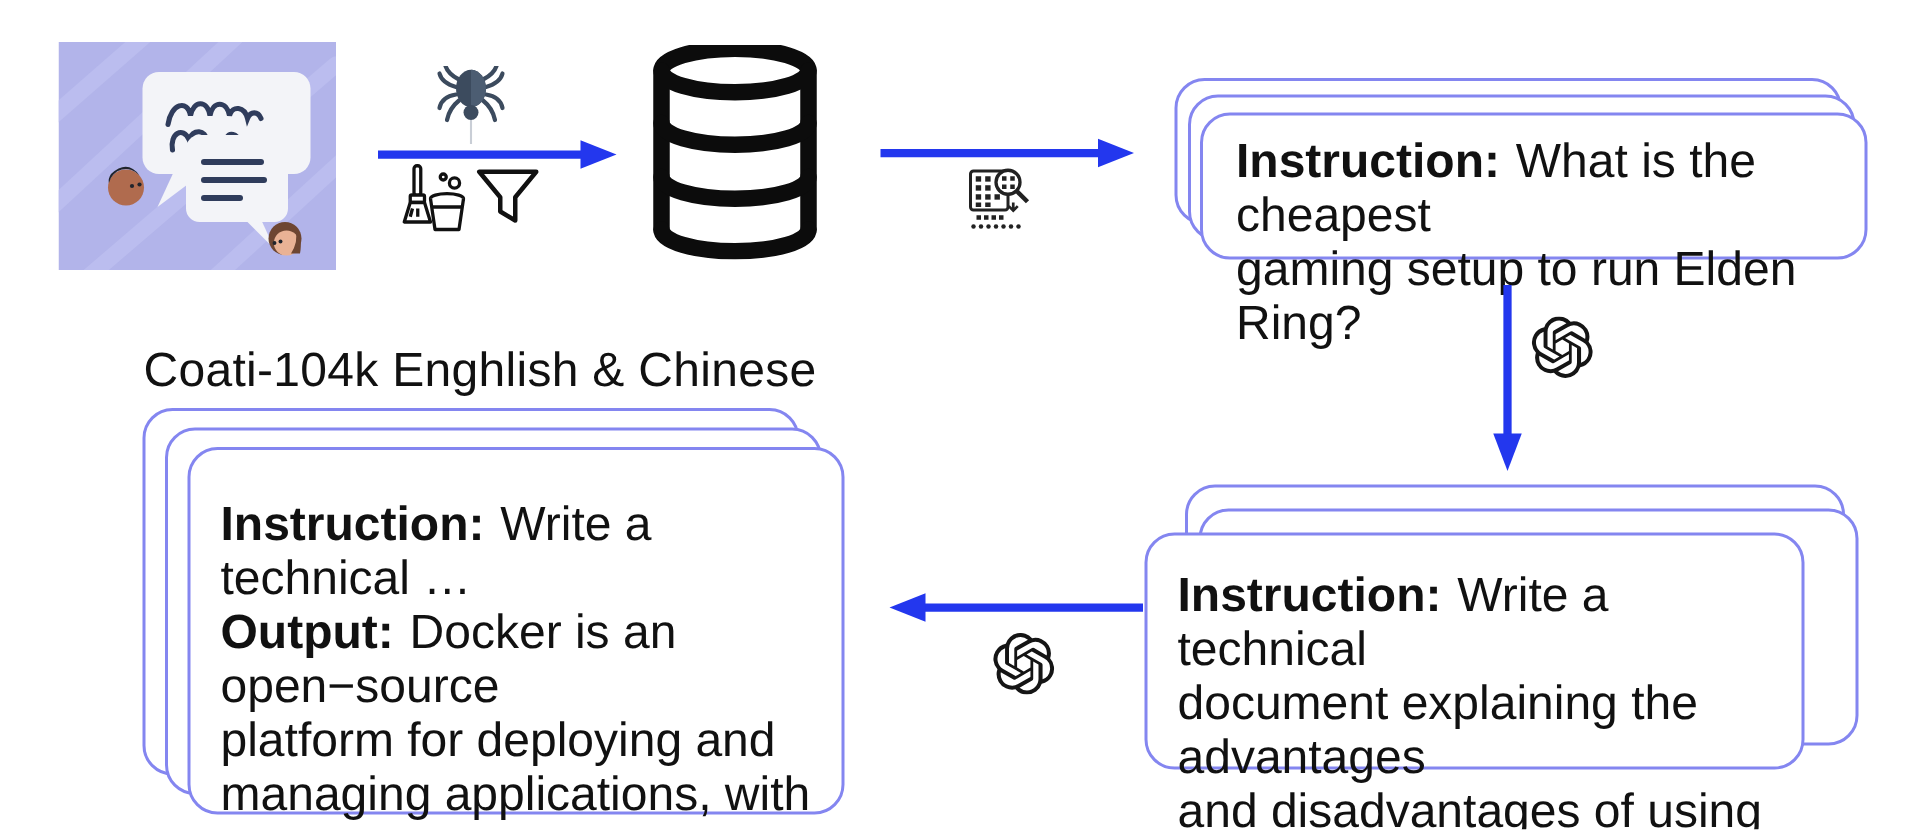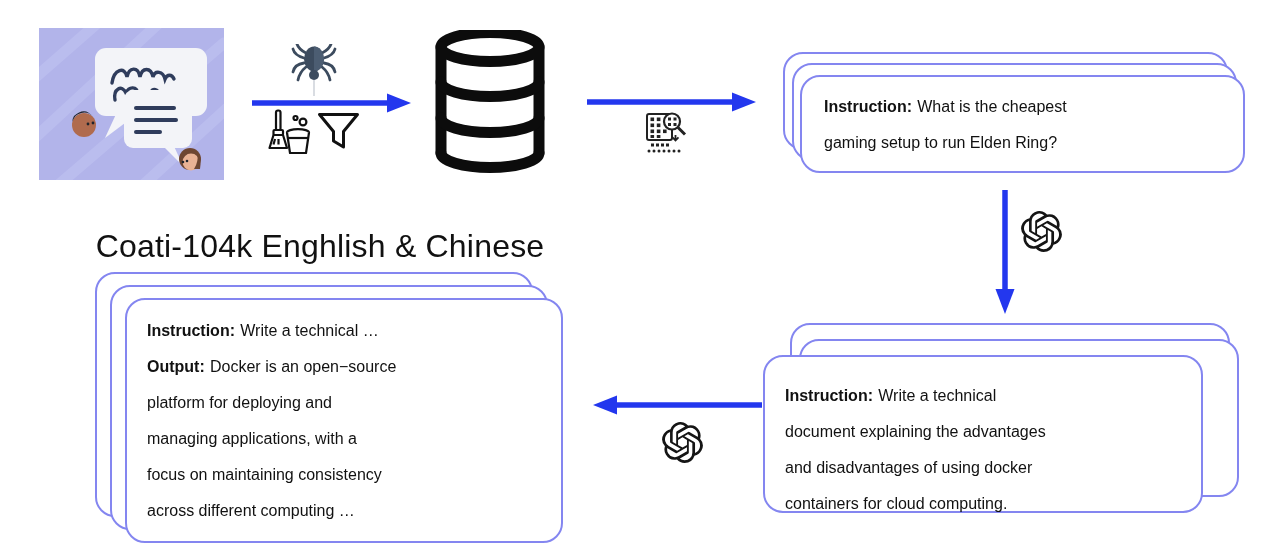--- a/index.html
+++ b/index.html
@@ -7,21 +7,21 @@
     position:relative;width:1280px;height:553px;background:#ffffff;overflow:hidden;
     font-family:"Liberation Sans","DejaVu Sans",sans-serif;color:var(--text-black,#111);
   }
   .abs{position:absolute;}
   
   .card{
     position:absolute;background:#ffffff;
     border:2.5px solid var(--card-border,#8486f0);
     border-radius:20px;box-sizing:border-box;
   }
-  .card-text{font-size:16px;line-height:36px;color:var(--text-black,#111);}
+  .card-text{font-size:32px;line-height:36px;color:var(--text-black,#111);}
   .card-text p{margin:0;white-space:pre-line;}
   .card-text b{font-weight:700;margin-right:0.33em;}
   
   .title{
     font-size:32px;color:var(--text-black,#111);text-align:center;
     letter-spacing:0.2px;
   }
   svg{display:block;}
 </style>
 </head>
@@ -203,21 +203,21 @@
 
   <svg class="abs" style="left:662px;top:422px" width="41" height="41" viewBox="0 0 24 24">
     <path fill="#151515" d="M22.2819 9.8211a5.9847 5.9847 0 0 0-.5157-4.9108 6.0462 6.0462 0 0 0-6.5098-2.9A6.0651 6.0651 0 0 0 4.9807 4.1818a5.9847 5.9847 0 0 0-3.9977 2.9 6.0462 6.0462 0 0 0 .7427 7.0966 5.98 5.98 0 0 0 .511 4.9107 6.051 6.051 0 0 0 6.5146 2.9001A5.9847 5.9847 0 0 0 13.2599 24a6.0557 6.0557 0 0 0 5.7718-4.2058 5.9894 5.9894 0 0 0 3.9977-2.9001 6.0557 6.0557 0 0 0-.7475-7.073zm-9.022 12.6081a4.4755 4.4755 0 0 1-2.8764-1.0408l.1419-.0804 4.7783-2.7582a.7948.7948 0 0 0 .3927-.6813v-6.7369l2.02 1.1686a.071.071 0 0 1 .038.0615v5.5826a4.504 4.504 0 0 1-4.4945 4.4849zm-9.6607-4.1254a4.4708 4.4708 0 0 1-.5346-3.0137l.142.0852 4.783 2.7582a.7712.7712 0 0 0 .7806 0l5.8428-3.3685v2.3324a.0804.0804 0 0 1-.0332.0615L9.74 19.9502a4.4992 4.4992 0 0 1-6.1408-1.6464zM2.3408 7.8956a4.485 4.485 0 0 1 2.3655-1.9728V11.6a.7664.7664 0 0 0 .3879.6765l5.8144 3.3543-2.0201 1.1685a.0757.0757 0 0 1-.071 0l-4.8303-2.7865A4.504 4.504 0 0 1 2.3408 7.8956zm16.5963 3.8558L13.1038 8.364 15.1192 7.2a.0757.0757 0 0 1 .071 0l4.8303 2.7913a4.4944 4.4944 0 0 1-.6765 8.1042v-5.6772a.79.79 0 0 0-.407-.667zm2.0107-3.0231l-.142-.0852-4.7735-2.7818a.7759.7759 0 0 0-.7854 0L9.409 9.2297V6.8974a.0662.0662 0 0 1 .0284-.0615l4.8303-2.7866a4.4992 4.4992 0 0 1 6.6802 4.66zM8.3065 12.863l-2.02-1.1638a.0804.0804 0 0 1-.038-.0567V6.0742a4.4992 4.4992 0 0 1 7.3757-3.4537l-.142.0805L8.704 5.459a.7948.7948 0 0 0-.3927.6813zm1.0976-2.3654l2.602-1.4998 2.6069 1.4998v2.9994l-2.5974 1.4997-2.6067-1.4997Z"></path>
   </svg>
 
   <div class="abs title" style="left:60px;top:228px;width:520px">Coati-104k Enghlish &amp; Chinese Dataset</div>
 
   <div>
     <div class="card" style="left:95px;top:272px;width:438px;height:245px"></div>
     <div class="card" style="left:110px;top:285px;width:438px;height:245px"></div>
-    <div class="card card-text" style="left:125px;top:298px;width:438px;height:245px;padding:13px 20px">
+    <div class="card card-text" style="left:125px;top:298px;width:438px;height:245px;padding:31px 20px">
       <p><b>Instruction:</b><span>Write a technical …</span></p>
       <p><b>Output:</b><span>Docker is an open−source
 platform for deploying and
 managing applications, with a
 focus on maintaining consistency
 across different computing …</span></p>
     </div>
   </div>
 
 </div>

